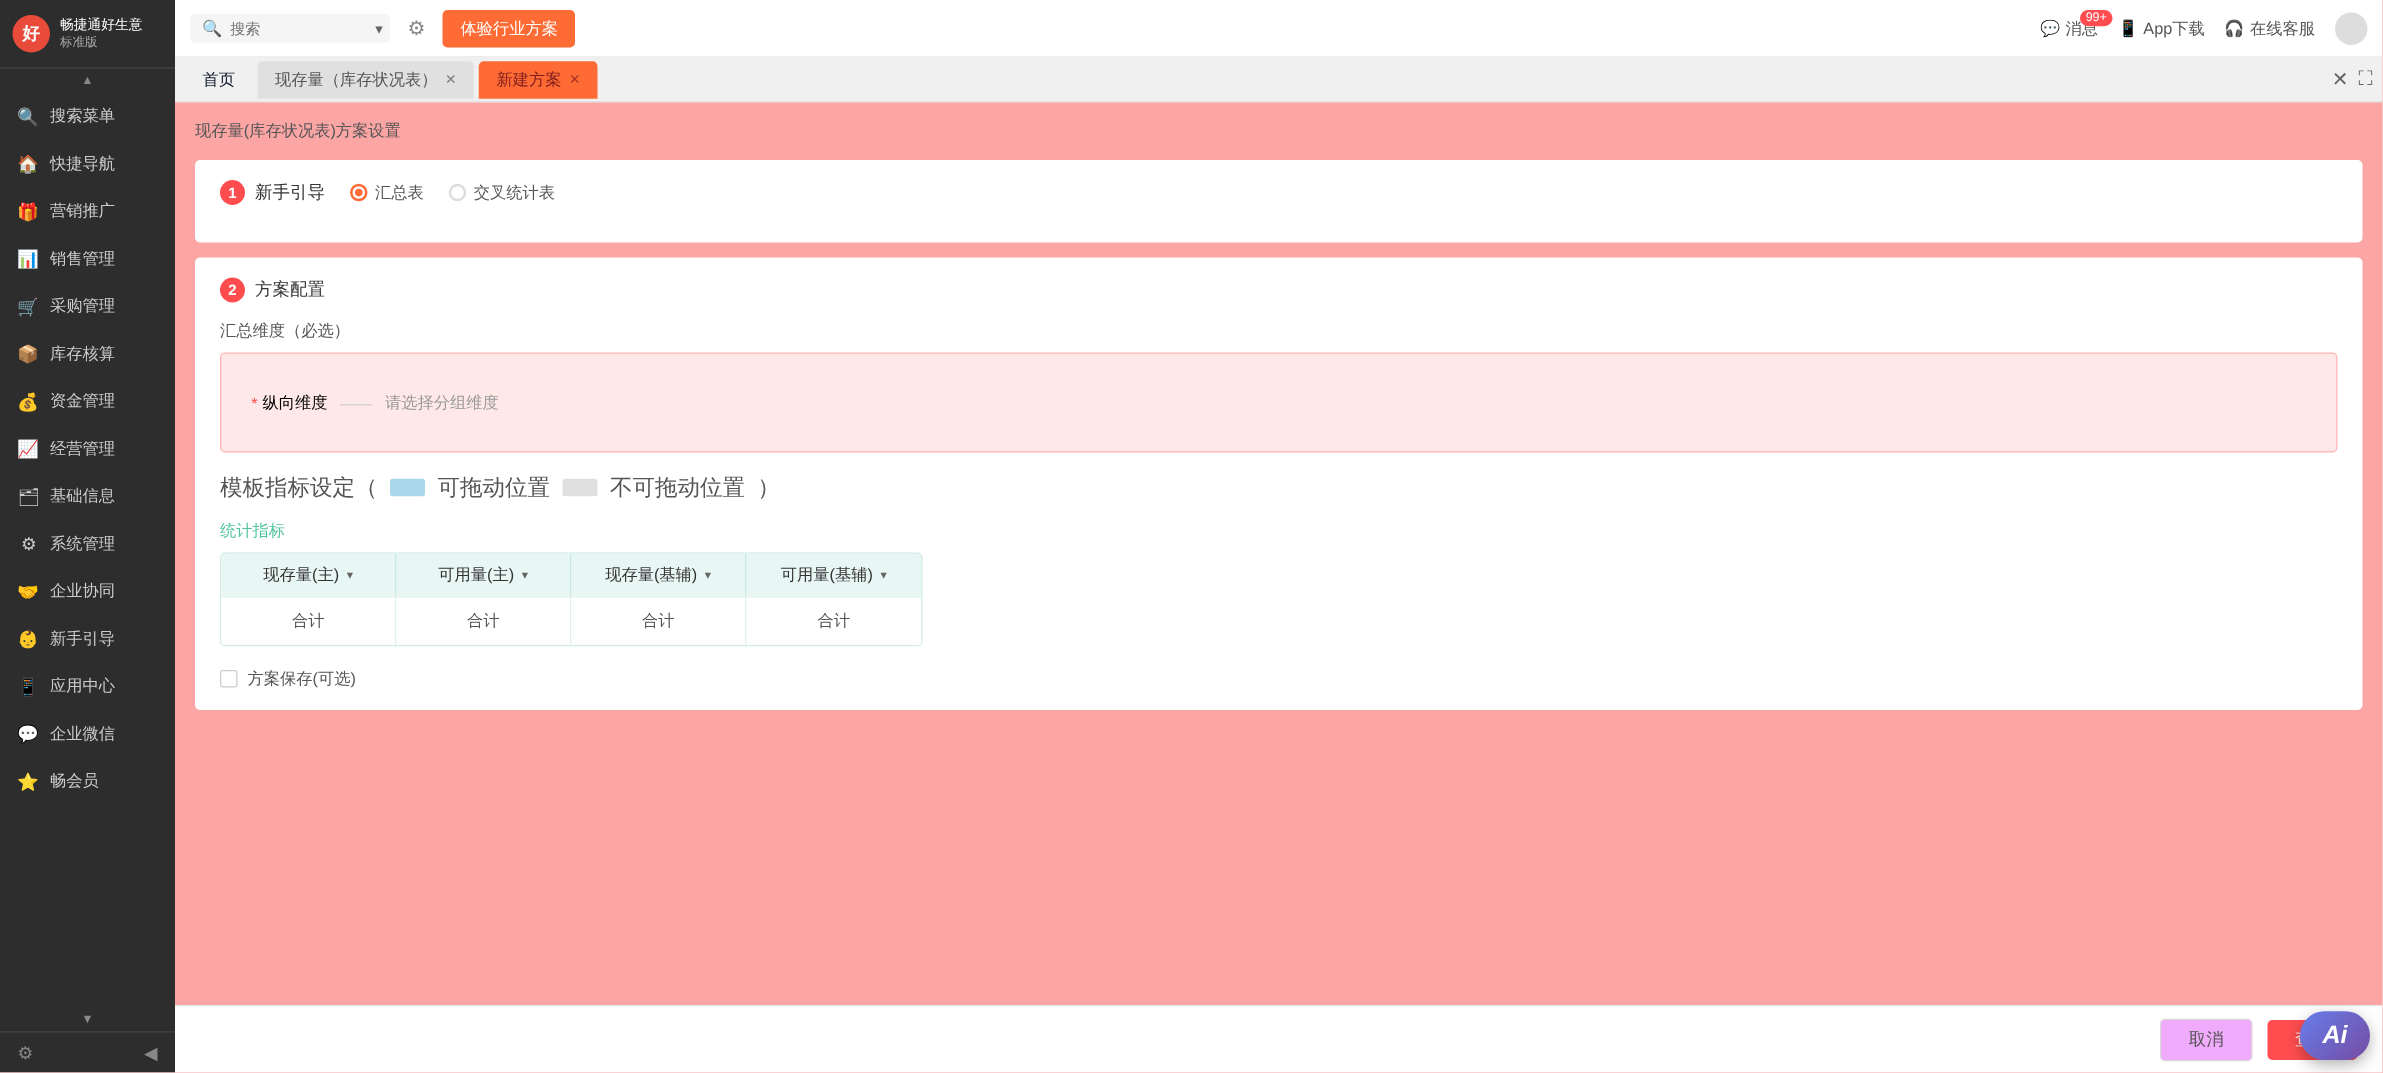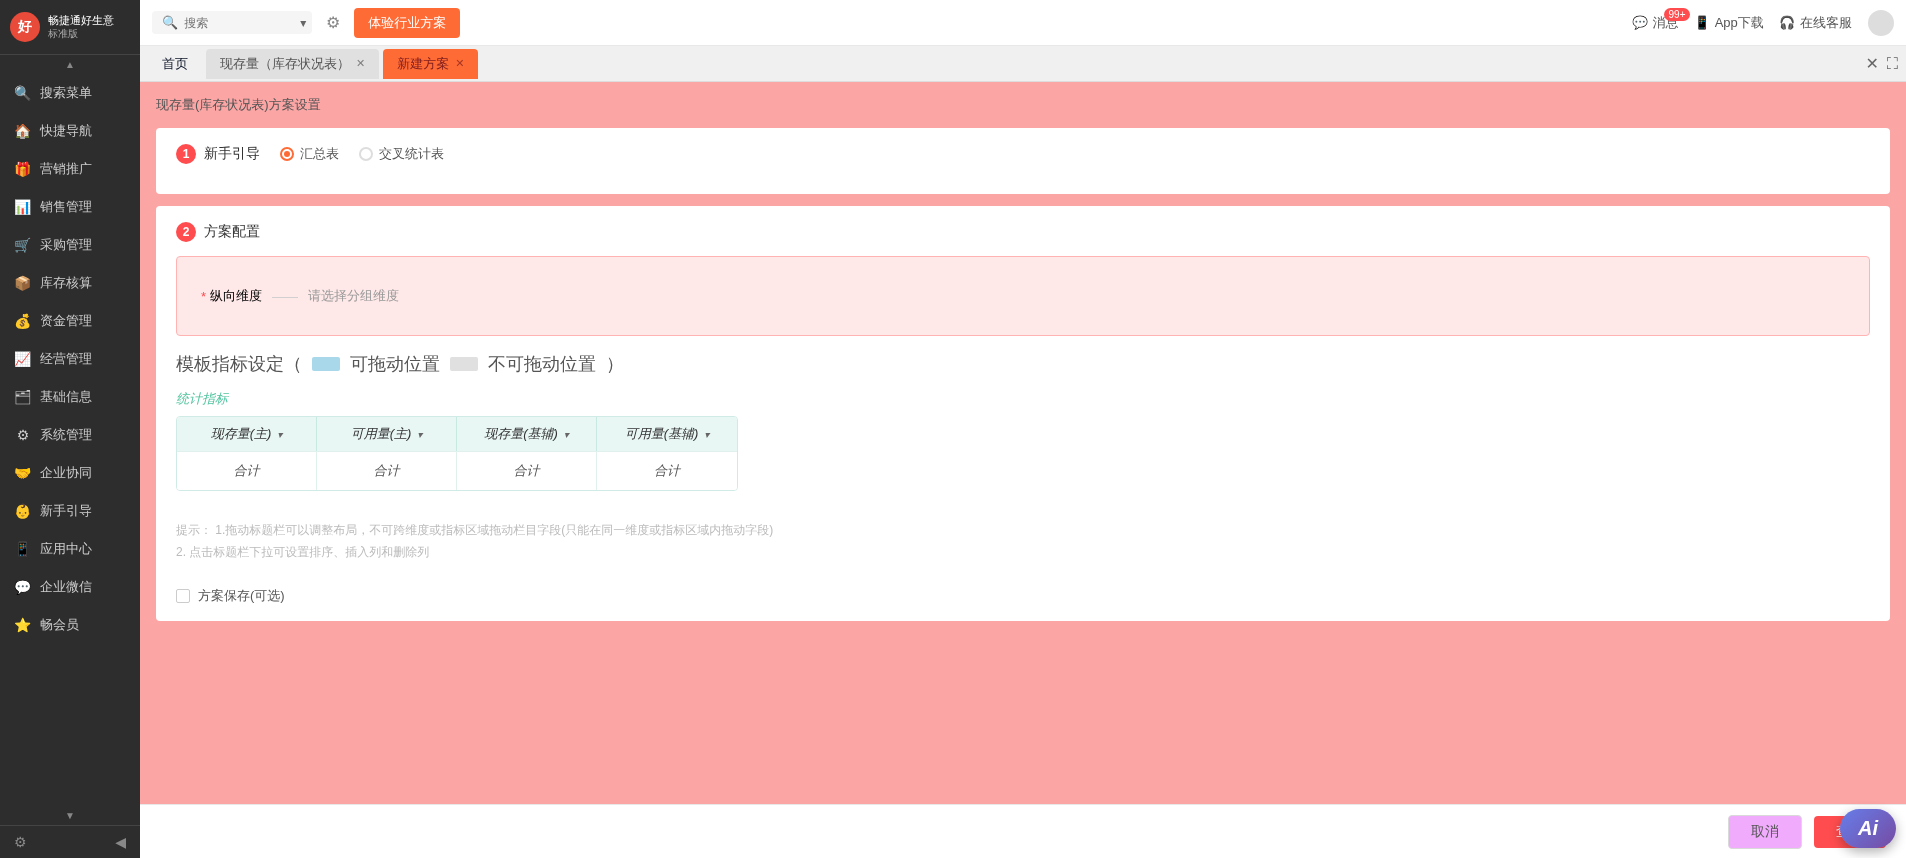--- a/index.html
+++ b/index.html
@@ -296,21 +296,21 @@
     }
     .indicator-fixed {
       width: 28px;
       height: 14px;
       background: #e0e0e0;
       border-radius: 2px;
       display: inline-block;
     }
 
     
-    .stats-section { margin-top: 4px; font-style: italic; }
+    .stats-section { margin-top: 4px; }
     .stats-label {
       color: #52c4a0;
       font-size: 13px;
       margin-bottom: 8px;
     }
     .stats-table {
       border: 1px solid #d0ebe5;
       border-radius: 4px;
       overflow: hidden;
       display: inline-block;
@@ -585,20 +585,21 @@
         </div>
       </div>
     </div>
 
     <div class="section">
       <div class="section-header">
         <div class="step-badge">2</div>
         <span class="section-label">方案配置</span>
       </div>
 
+      <div class="dimension-label">汇总维度（必选）</div>
       <div class="dimension-area">
         <span class="dimension-required">*</span>
         <span>纵向维度</span>
         <span class="dimension-separator">——</span>
         <span class="dimension-placeholder">请选择分组维度</span>
       </div>
 
       <div class="template-setting">
         <span>模板指标设定（</span>
         <span class="indicator-movable"></span>
@@ -631,29 +632,20 @@
           </div>
           <div class="stats-body-row">
             <div class="stats-body-cell">合计</div>
             <div class="stats-body-cell">合计</div>
             <div class="stats-body-cell">合计</div>
             <div class="stats-body-cell">合计</div>
           </div>
         </div>
       </div>
 
-      <div class="tips-section">
-        <div class="tip-item">
-          <span>提示：</span>
-          <span>1.拖动标题栏可以调整布局，不可跨维度或指标区域拖动栏目字段(只能在同一维度或指标区域内拖动字段)</span>
-        </div>
-        <div class="tip-item">
-          <span>2. 点击标题栏下拉可设置排序、插入列和删除列</span>
-        </div>
-      </div>
 
       <div class="save-section">
         <div class="save-checkbox"></div>
         <span>方案保存(可选)</span>
       </div>
     </div>
   </div>
 
   <div class="footer-bar">
     <button class="btn-cancel">取消</button>

